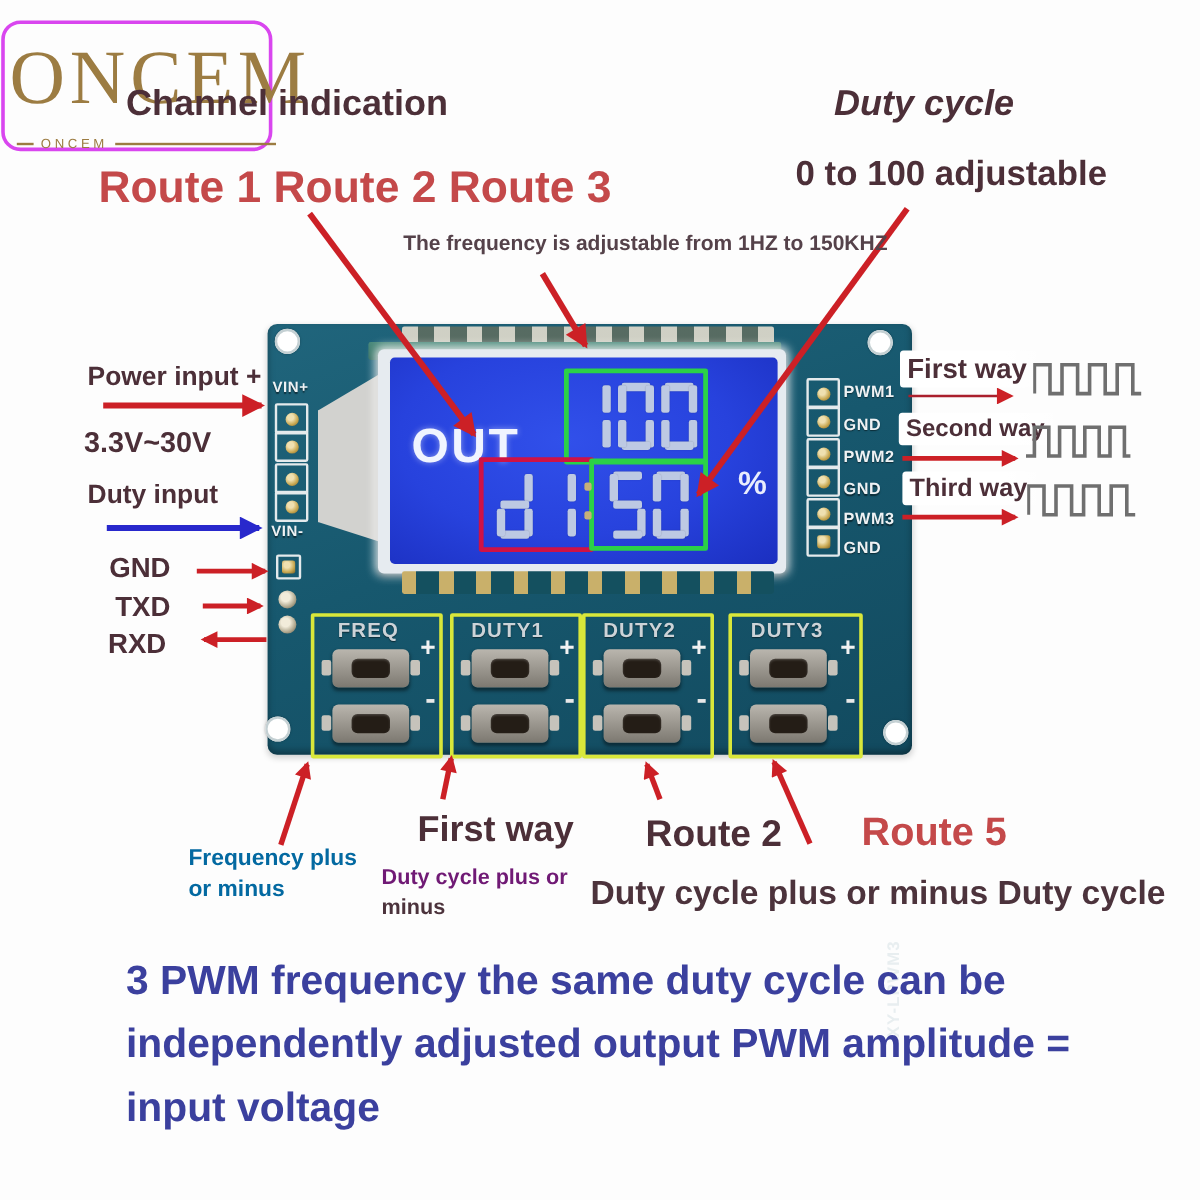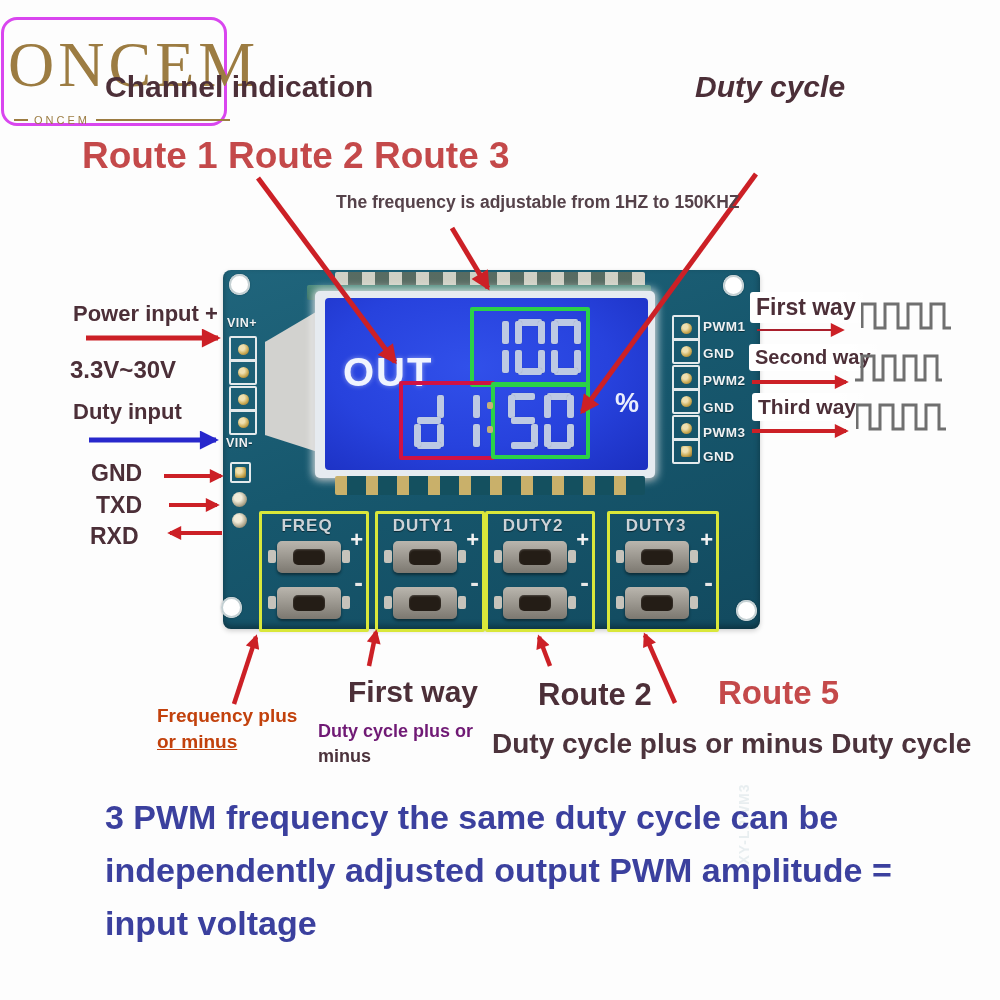--- a/index.html
+++ b/index.html
@@ -14,21 +14,21 @@
         color:#9c7c42;letter-spacing:4px;white-space:nowrap;}
   .logo-sub{position:absolute;left:10px;right:-6px;top:94px;display:flex;align-items:center;gap:6px;}
   .logo-line{height:2px;background:#9c7c42;width:14px;}
   .logo-line.grow{flex:1;}
   .logo-small{font-size:11px;letter-spacing:3px;color:#9c7c42;}
 
   
   .t{position:absolute;color:#4c2f38;font-weight:600;white-space:nowrap;z-index:7;}
   .t.red{color:#c4494a;}
   .t.blue{color:#2c3ab2;}
-  .t.lightred{color:#c2410c;}
+  .t.lightred{color:#0369a1;}
   .t.footer{color:#3b409e;}
   .wbg{background:linear-gradient(90deg,#ffffff 72%,rgba(255,255,255,0));
        padding:2px 16px 2px 6px;border-radius:3px;}
 
   
   .board{position:absolute;left:223px;top:270px;width:537px;height:359px;z-index:1;
          background:linear-gradient(160deg,#20657c 0%,#17586e 45%,#124a5f 100%);
          border-radius:8px;box-shadow:inset 0 -3px 6px rgba(0,0,0,.35), 0 2px 5px rgba(0,0,0,.18);}
   .hole{position:absolute;width:21px;height:21px;border-radius:50%;background:#fff;
         box-shadow:inset 0 0 0 2px #c4d0d3, 0 0 2px rgba(0,0,0,.3);}
@@ -102,20 +102,21 @@
     <div class="logo-sub">
       <span class="logo-line"></span>
       <span class="logo-small">ONCEM</span>
       <span class="logo-line grow"></span>
     </div>
   </div>
 
   <div class="t" style="left:105px;top:70px;font-size:30px;">Channel indication</div>
   <div class="t" style="left:695px;top:70px;font-size:30px;font-style:italic;">Duty cycle</div>
   <div class="t red" style="left:82px;top:135px;font-size:37px;">Route 1 Route 2 Route 3</div>
+  <div class="t" style="left:663px;top:129px;font-size:29px;">0 to 100 adjustable</div>
   <div class="t" style="left:336px;top:192px;font-size:17.5px;font-weight:700;color:#55424a;">The frequency is adjustable from 1HZ to 150KHZ</div>
 
   <div class="t wbg" style="left:750px;top:292px;font-size:23px;">First way</div>
   <div class="t wbg" style="left:749px;top:344px;font-size:20px;">Second way</div>
   <div class="t wbg" style="left:752px;top:393px;font-size:21px;">Third way</div>
 
   <svg class="wave" style="left:861px;top:299px;" width="96" height="32" viewBox="0 0 96 32">
     <path d="M1,29 V5 h13 v24 h10 V5 h13 v24 h10 V5 h13 v24 h10 V5 h13 v24 h7" fill="none" stroke="#6f6f6f" stroke-width="3"></path>
   </svg>
   <svg class="wave" style="left:854px;top:351px;" width="96" height="32" viewBox="0 0 96 32">
@@ -305,21 +306,21 @@
     <line x1="757" y1="330" x2="842" y2="330" stroke="#aa1f2c" stroke-width="2" marker-end="url(#mRs)"></line>
     <line x1="752" y1="382" x2="846" y2="382" stroke="#cc2026" stroke-width="4" marker-end="url(#mRs)"></line>
     <line x1="752" y1="431" x2="846" y2="431" stroke="#cc2026" stroke-width="4" marker-end="url(#mRs)"></line>
     <line x1="234" y1="704" x2="256" y2="637" stroke="#cc2026" stroke-width="4.5" marker-end="url(#mRs)"></line>
     <line x1="369" y1="666" x2="376" y2="632" stroke="#cc2026" stroke-width="4.5" marker-end="url(#mRs)"></line>
     <line x1="550" y1="666" x2="539" y2="637" stroke="#cc2026" stroke-width="4.5" marker-end="url(#mRs)"></line>
     <line x1="675" y1="703" x2="645" y2="635" stroke="#cc2026" stroke-width="4.5" marker-end="url(#mRs)"></line>
   </svg>
 
   <div class="t lightred" style="left:157px;top:705px;font-size:19px;">Frequency plus</div>
-  <div class="t lightred" style="left:157px;top:731px;font-size:19px;text-decoration:underline;">or minus</div>
+  <div class="t lightred" style="left:157px;top:731px;font-size:19px;">or minus</div>
   <div class="t" style="left:348px;top:675px;font-size:30px;">First way</div>
   <div class="t" style="left:318px;top:721px;font-size:18px;font-weight:600;color:#701a75;">Duty cycle plus or</div>
   <div class="t" style="left:318px;top:746px;font-size:18px;font-weight:600;color:#4c333c;">minus</div>
   <div class="t" style="left:538px;top:677px;font-size:31px;">Route 2</div>
   <div class="t red" style="left:718px;top:674px;font-size:33px;">Route 5</div>
   <div class="t" style="left:492px;top:728px;font-size:28px;font-weight:600;color:#4c333c;">Duty cycle plus or minus Duty cycle</div>
 
   <div class="t footer" style="left:105px;top:798px;font-size:34px;">3 PWM frequency the same duty cycle can be</div>
   <div class="t footer" style="left:105px;top:904px;font-size:34px;">input voltage</div>
   <div class="t footer" style="left:105px;top:851px;font-size:34px;">independently adjusted output PWM amplitude =</div>

